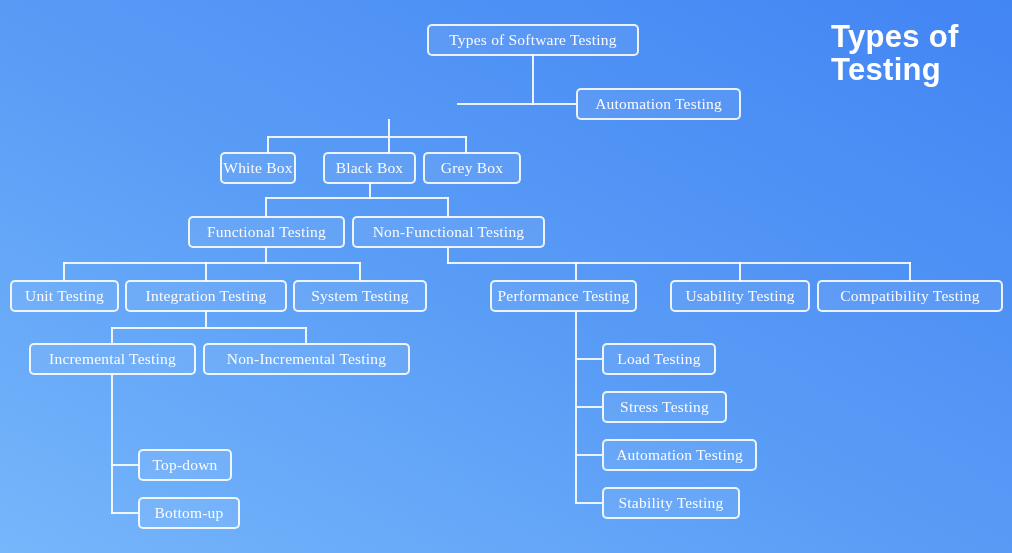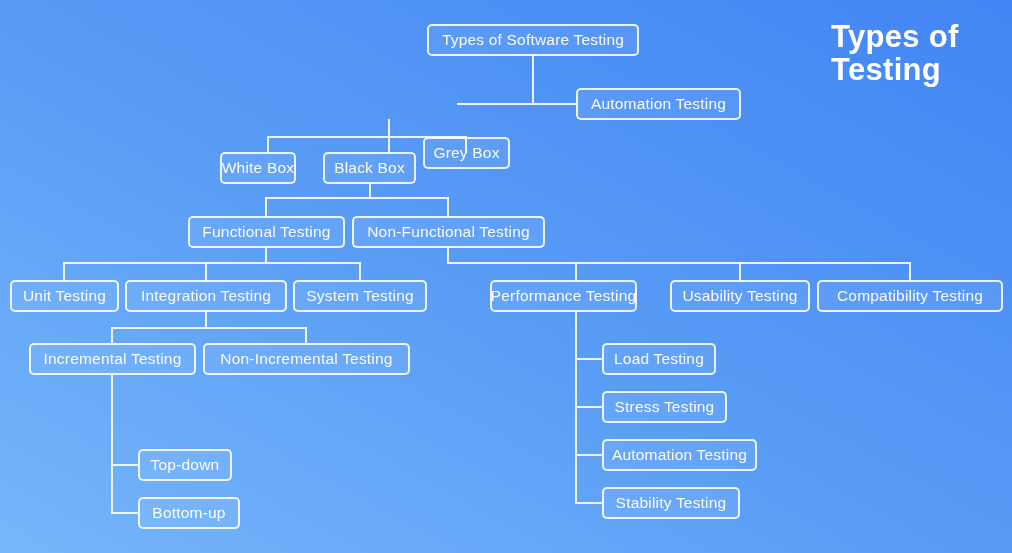--- a/index.html
+++ b/index.html
@@ -21,20 +21,21 @@
     border: 2px solid rgba(255,255,255,0.88);
     border-radius: 5px;
     background: rgba(255,255,255,0.07);
     color: rgba(255,255,255,0.96);
     font-size: 15.5px;
     letter-spacing: 0.2px;
     display: flex;
     align-items: center;
     justify-content: center;
     white-space: nowrap;
+    font-family: Liberation Serif, serif;
   }
   .line {
     position: absolute;
     background: rgba(255,255,255,0.88);
   }
   .line.h { height: 2px; }
   .line.v { width: 2px; }
   .poster-title {
     position: absolute;
     left: 831px;
@@ -53,21 +54,21 @@
 
   <div class="poster-title">
     <div>Types of</div>
     <div>Testing</div>
   </div>
 
   <div class="node" style="left:427px;top:24px;width:212px">Types of Software Testing</div>
   <div class="node" style="left:576px;top:88px;width:165px">Automation Testing</div>
   <div class="node" style="left:220px;top:152px;width:76px">White Box</div>
   <div class="node" style="left:323px;top:152px;width:93px">Black Box</div>
-  <div class="node" style="left:423px;top:137px;width:87px">Grey Box</div>
+  <div class="node" style="left:423px;top:152px;width:98px">Grey Box</div>
   <div class="node" style="left:188px;top:216px;width:157px">Functional Testing</div>
   <div class="node" style="left:352px;top:216px;width:193px">Non-Functional Testing</div>
   <div class="node" style="left:10px;top:280px;width:109px">Unit Testing</div>
   <div class="node" style="left:125px;top:280px;width:162px">Integration Testing</div>
   <div class="node" style="left:293px;top:280px;width:134px">System Testing</div>
   <div class="node" style="left:490px;top:280px;width:147px">Performance Testing</div>
   <div class="node" style="left:670px;top:280px;width:140px">Usability Testing</div>
   <div class="node" style="left:817px;top:280px;width:186px">Compatibility Testing</div>
   <div class="node" style="left:29px;top:343px;width:167px">Incremental Testing</div>
   <div class="node" style="left:203px;top:343px;width:207px">Non-Incremental Testing</div>

